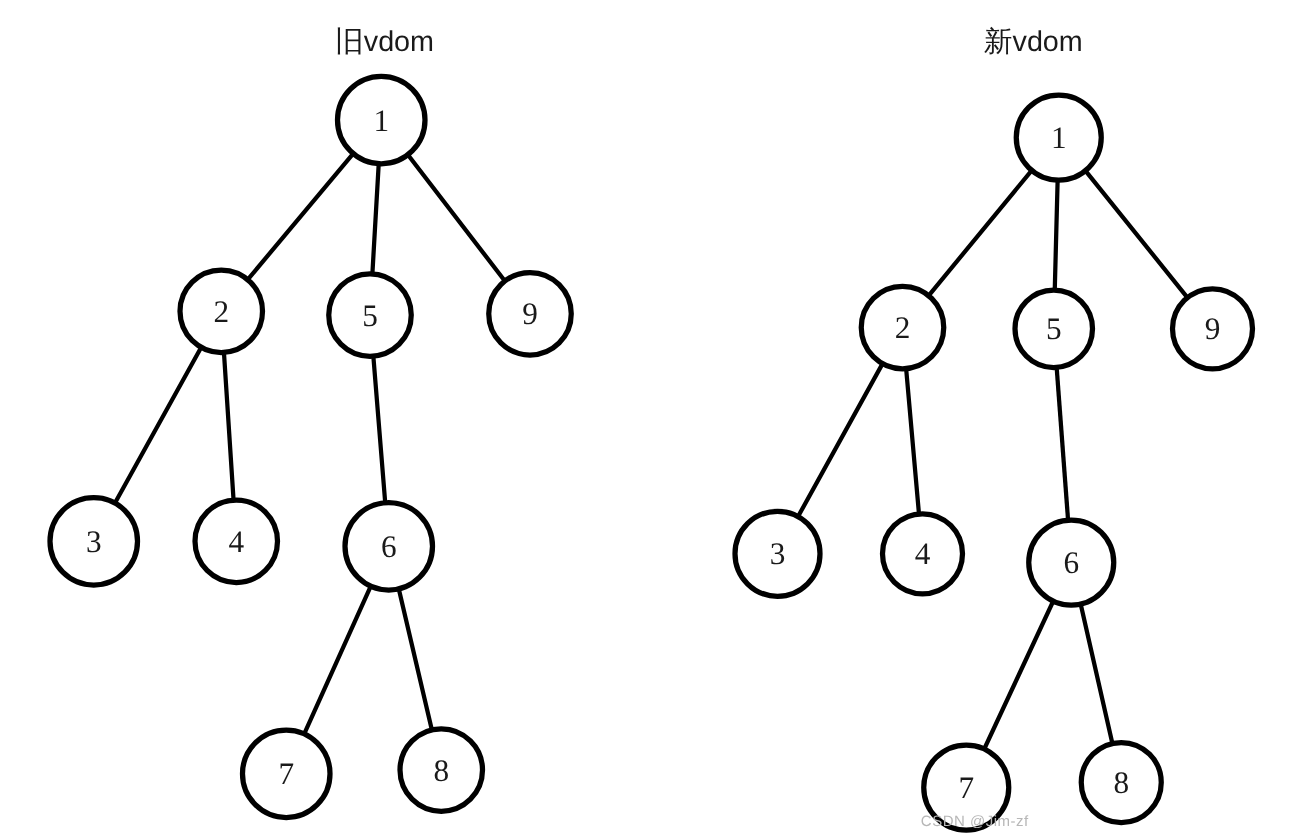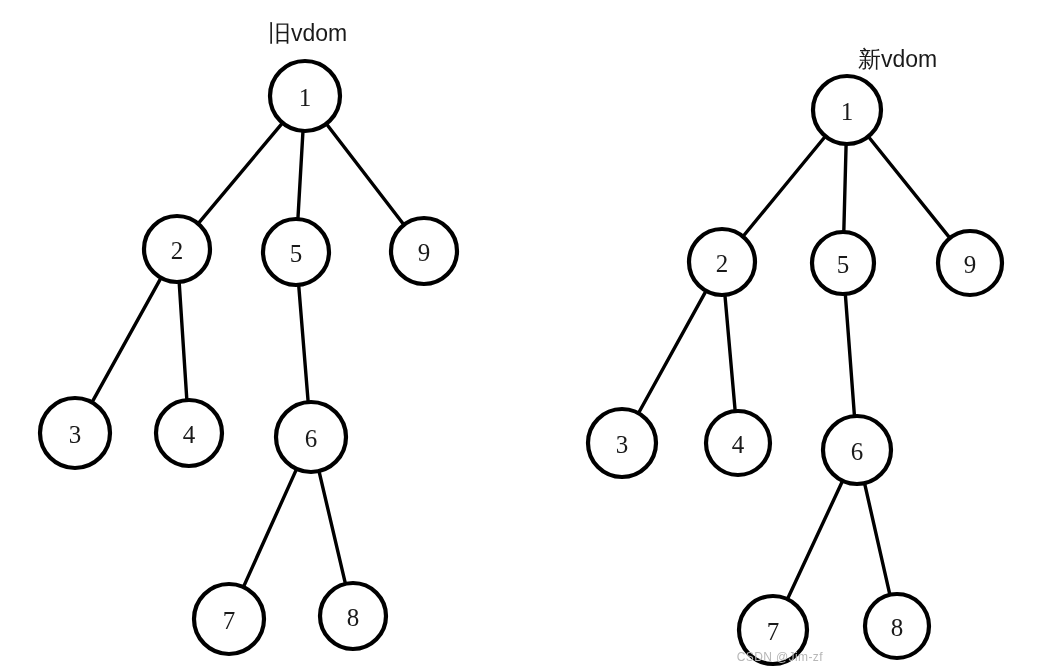--- a/index.html
+++ b/index.html
@@ -22,21 +22,21 @@
   }
   .diagram-title {
     position: absolute;
     font-family: "Liberation Sans", sans-serif;
     font-size: 23px;
     color: #1a1a1a;
     white-space: nowrap;
     line-height: 1;
   }
   #title-old { left: 268px; top: 22px; }
-  #title-new { left: 858px; top: 22px; margin-top: 26px; }
+  #title-new { left: 787px; top: 22px; }
 
   .watermark {
     position: absolute;
     right: 8px;
     bottom: 8px;
     font-family: "Liberation Sans", sans-serif;
     font-size: 12px;
     color: #b7b7b7;
     letter-spacing: 0.4px;
     white-space: nowrap;

